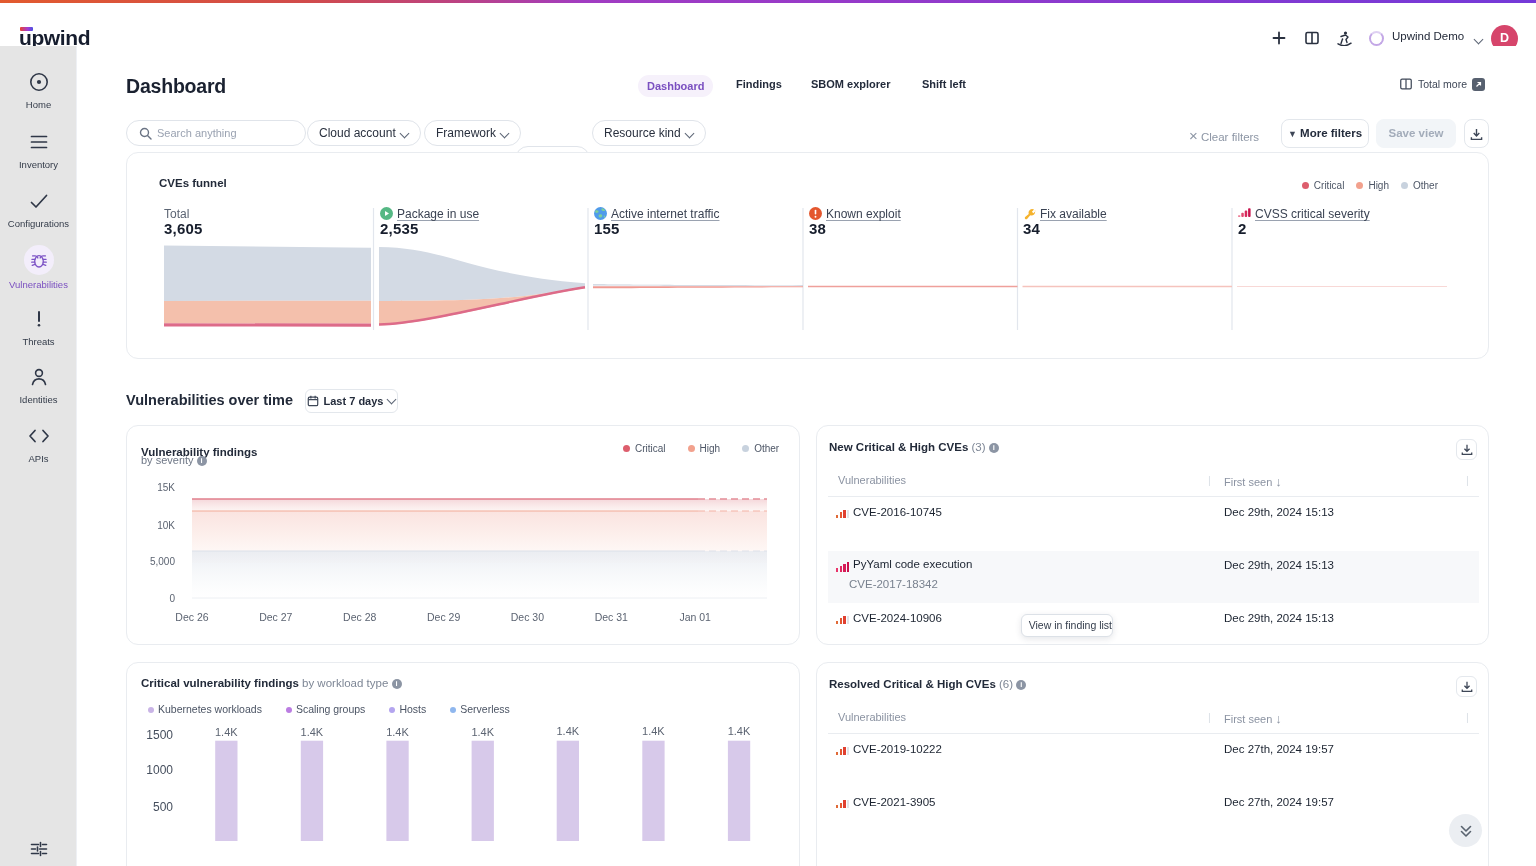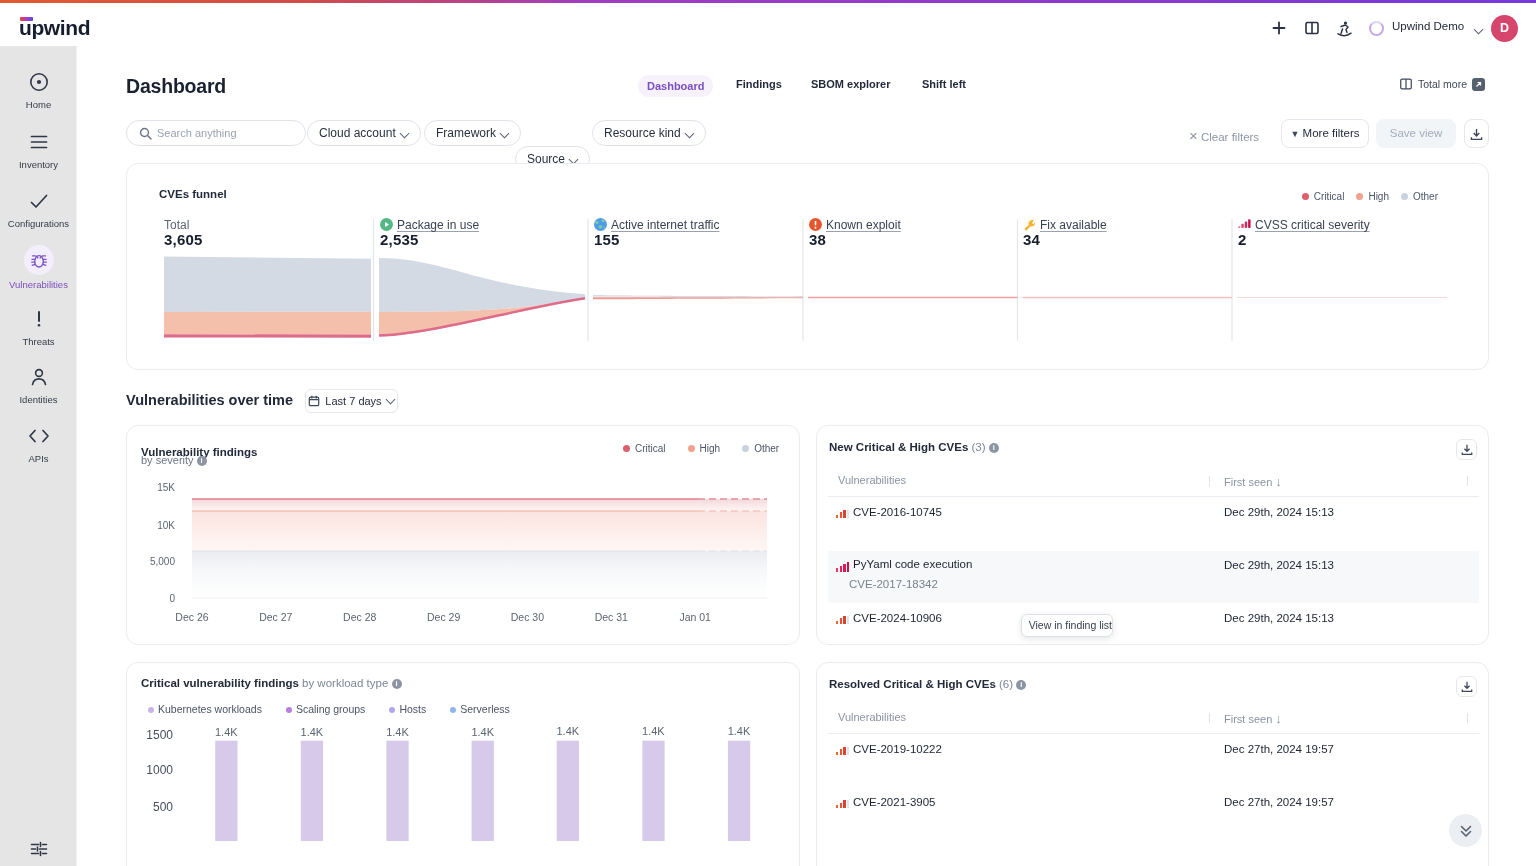--- a/index.html
+++ b/index.html
@@ -1,20 +1,20 @@
 <!DOCTYPE html>
 <html><head>
 <meta charset="utf-8">
 <style>
 * { margin:0; padding:0; box-sizing:border-box; }
 html,body { width:1536px; height:866px; overflow:hidden; background:#fff;
   font-family:"Liberation Sans", sans-serif; }
 #topline { position:absolute; left:0; top:0; width:1536px; height:3px;
   background:linear-gradient(90deg,#e25a2e 0%,#d14b4b 20%,#bb4284 30%,#a13cc2 38%,#963ac9 55%,#7439d8 100%); }
-#header { position:absolute; left:0; top:5px; width:1536px; height:43px; background:#fff;
+#header { position:absolute; left:0; top:15px; width:1536px; height:43px; background:#fff;
   border-bottom:1px solid #eef0f3; }
 #logo { position:absolute; left:19px; top:8px; }
 #logo .bar { position:absolute; left:1px; top:4px; width:13px; height:4px; border-radius:1px;
   background:linear-gradient(90deg,#e8432f,#a13bd6 60%,#4b52e0 100%); }
 #logo .word { font-size:21px; font-weight:700; color:#161d2e; letter-spacing:-0.4px; line-height:30px;}
 .hicon { position:absolute; top:15px; color:#2a3140; }
 #avatar { position:absolute; left:1491px; top:10px; width:27px; height:27px; border-radius:50%;
   background:#d6456b; color:#fff; font-size:12.5px; font-weight:700; text-align:center; line-height:27px; }
 #orgname { position:absolute; left:1392px; top:15px; font-size:11.5px; font-weight:500; color:#232a39; }
 #spinner { position:absolute; left:1369px; top:16px; width:15px; height:15px; border-radius:50%;
@@ -33,21 +33,21 @@
 .search { position:absolute; left:49px; top:74px; width:180px; height:26px; border:1px solid #e0e4ea;
   border-radius:13px; font-size:11px; color:#9aa2b1; line-height:24px; padding-left:30px; }
 .pill { position:absolute; top:74px; height:26px; border:1px solid #e0e4ea; border-radius:13px;
   font-size:12px; color:#29303e; line-height:24px; padding:0 11px; white-space:nowrap;}
 .pill .chev { margin-left:5px; }
 .chev { display:inline-block; width:8px; height:8px; position:relative; top:-1px;}
 .chev:before { content:""; position:absolute; left:0; top:2px; width:6px; height:6px;
   border-right:1.6px solid #5c6575; border-bottom:1.6px solid #5c6575; transform:rotate(45deg); }
 #clearf { position:absolute; left:1112px; top:81px; font-size:11.5px; color:#8d96a5; }
 .btn { position:absolute; top:73px; height:29px; border:1px solid #e3e7ec; border-radius:8px;
-  background:#fff; font-size:11.5px; color:#232b3b; line-height:27px; text-align:center; }
+  background:#fff; font-size:11.5px; color:#232b3b; line-height:27px; text-align:center;font-weight:bold; }
 
 .card { position:absolute; background:#fff; border:1px solid #e9ecf0; border-radius:12px; }
 .ctitle { font-size:11.5px; font-weight:700; color:#222a39; }
 .gray { color:#7d8695; font-weight:400; }
 .legend { position:absolute; display:flex; gap:26px; font-size:10px; color:#4d5666; align-items:center; white-space:nowrap; }
 .ldot { display:inline-block; width:7px; height:7px; border-radius:50%; margin-right:5px; }
 .infoi { display:inline-block; width:10px; height:10px; border-radius:50%; background:#8c95a4; color:#fff;
   font-size:7.5px; line-height:10px; text-align:center; font-weight:700; vertical-align:middle; }
 .fcol { position:absolute; top:54px; white-space:nowrap; }
 .flab { font-size:12px; color:#3a4252; text-decoration:underline; text-underline-offset:2px;
@@ -198,21 +198,21 @@
   <div class="pill" style="left:438px;margin-top:26px;">Source<span class="chev"></span></div>
   <div class="pill" style="left:515px;">Resource kind<span class="chev"></span></div>
   <div id="clearf"><span style="font-size:15px;">×</span> Clear filters</div>
   <div class="btn" style="left:1204px; width:88px;"><span style="font-size:9px;color:#3e4757;">▼</span> More filters</div>
   <div class="btn" style="left:1299px; width:80px; color:#a3acba; background:#f2f5f8; border-color:#f2f5f8;">Save view</div>
   <div class="btn" style="left:1387px; width:25px;"><svg width="13" height="13" viewBox="0 0 14 14" style="margin-top:8px;">
         <path d="M7 1v7M4 5.5L7 8.5l3-3" stroke="#3e4757" stroke-width="1.5" fill="none"></path>
         <path d="M1.5 10v2.2h11V10" stroke="#3e4757" stroke-width="1.5" fill="none"></path>
       </svg></div>
 
-  <div class="card" id="funnelcard" style="left:49px; top:117px; width:1363px; height:207px;">
+  <div class="card" id="funnelcard" style="left:49px; top:106px; width:1363px; height:207px;">
     <div class="ctitle" style="position:absolute;left:32px;top:24px;">CVEs funnel</div>
     <div class="legend" style="right:50px;top:27px;gap:12px;">
       <span><span class="ldot" style="background:#dd5e6d"></span>Critical</span>
       <span><span class="ldot" style="background:#f2a18d"></span>High</span>
       <span><span class="ldot" style="background:#c8d2de"></span>Other</span>
     </div>
     <div id="funnelbody">
       <svg style="position:absolute;left:0;top:0;" width="1363" height="207" viewBox="0 0 1363 207">
 
         <g stroke="#e2e6ed" stroke-width="1.2">

